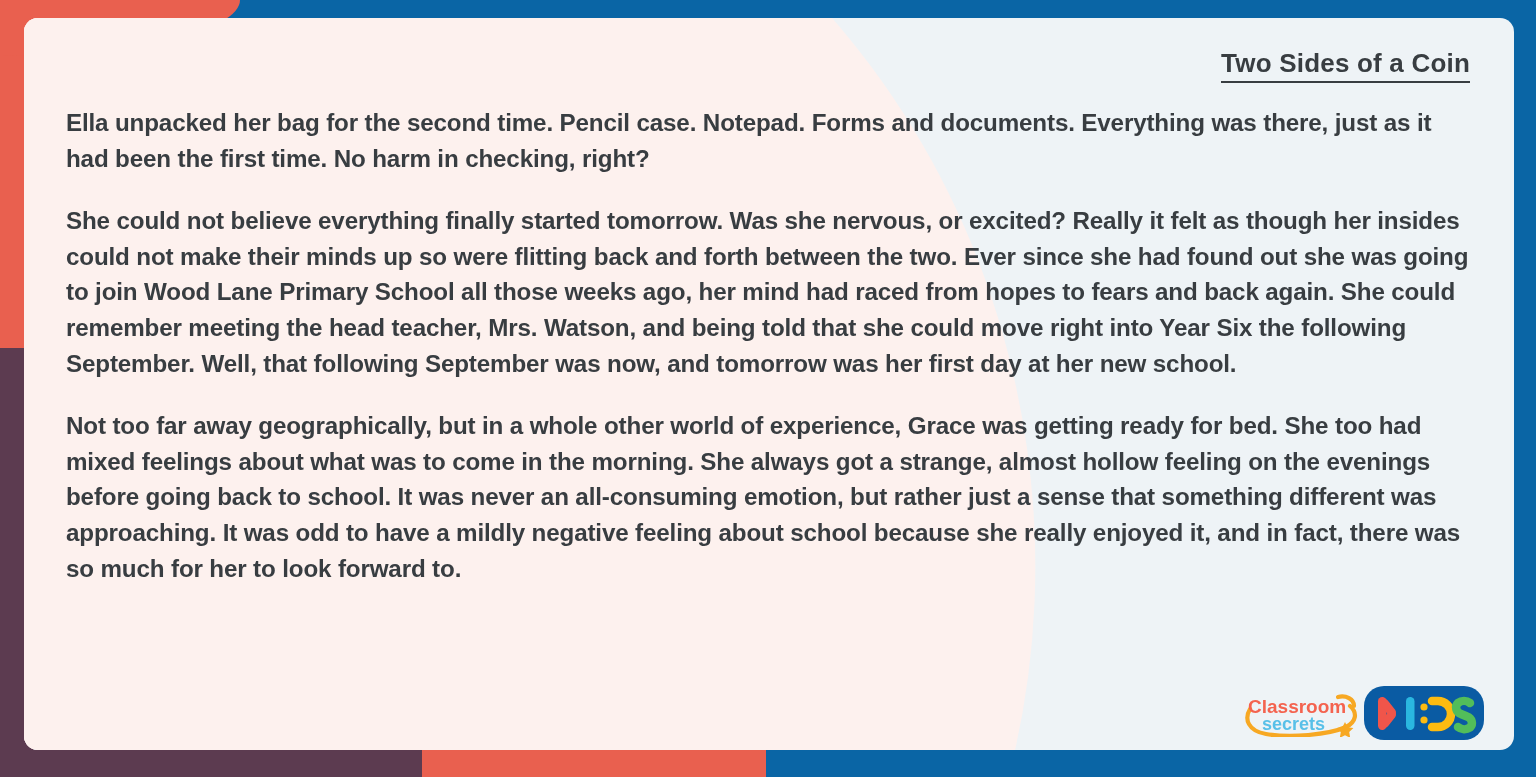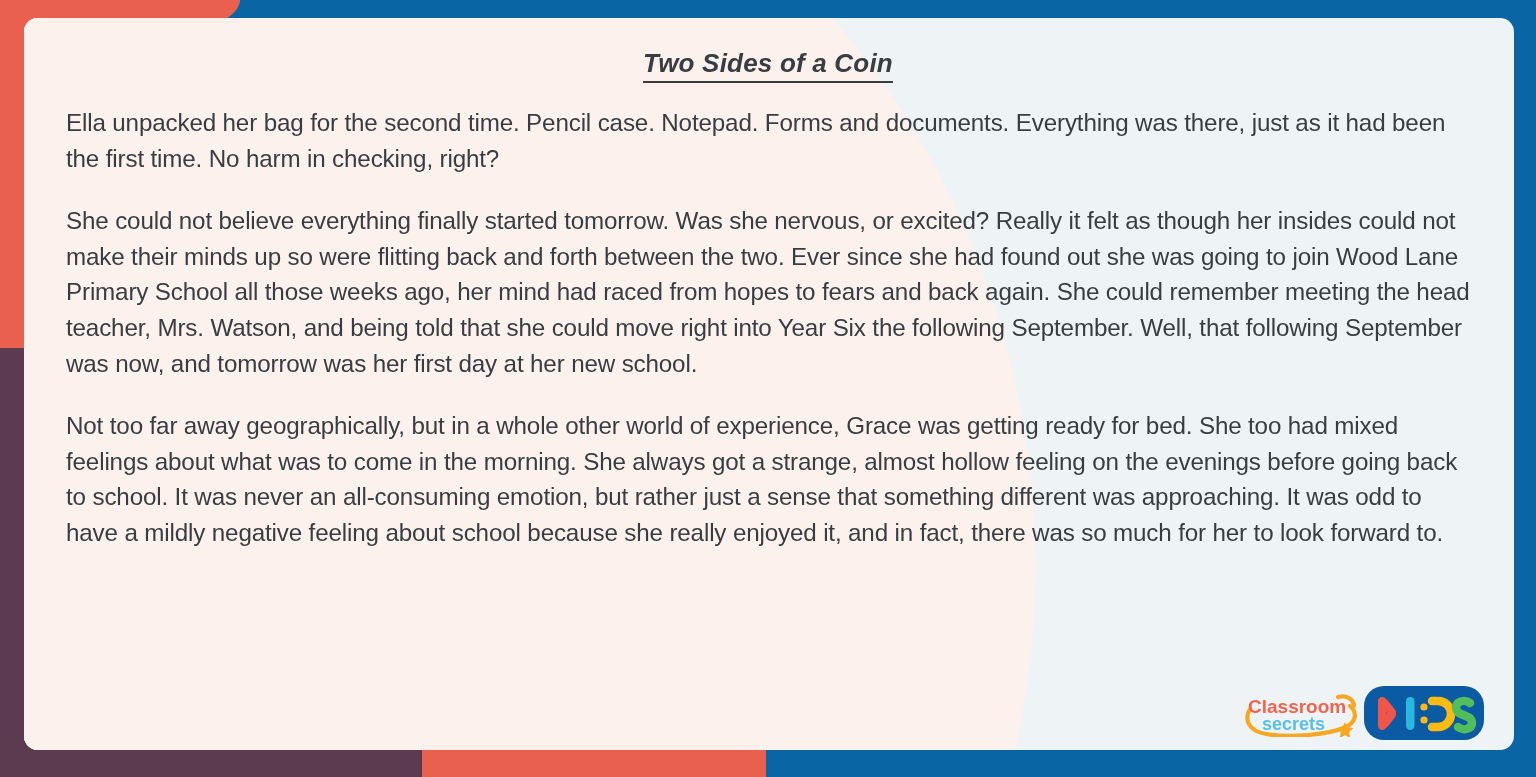--- a/index.html
+++ b/index.html
@@ -100,37 +100,36 @@
 
   .card-inner {
     position: relative;
     padding: 20px 44px 0 42px;
     box-sizing: border-box;
     height: 100%;
   }
 
   
   .title {
-    text-align: center;
+    text-align: right;
     font-size: 26px;
     font-weight: 700;
     color: #383d41;
     letter-spacing: 0.2px;
     margin: 10px 0 26px 0;
     font-stretch: condensed;
-    font-style: italic;
   }
   .title span {
     border-bottom: 2px solid #383d41;
     padding-bottom: 3px;
   }
 
   .para {
     font-size: 24.2px;
-    font-weight: 400;
+    font-weight: 700;
     line-height: 35.6px;
     color: #383d41;
     margin: 12px 0 27px 0;
     letter-spacing: -0.15px;
     font-stretch: condensed;
     text-align: left;
   }
 
   
   .logos {

